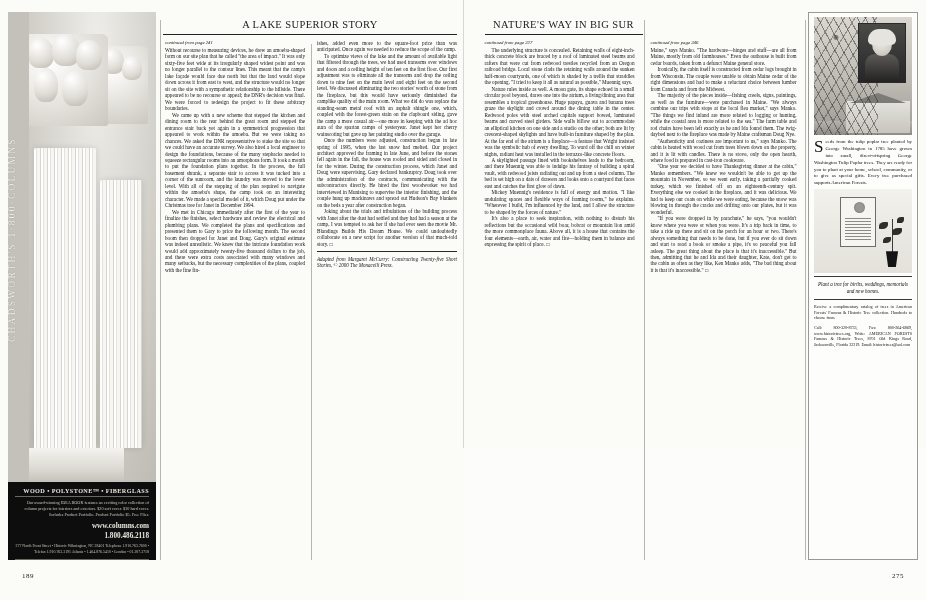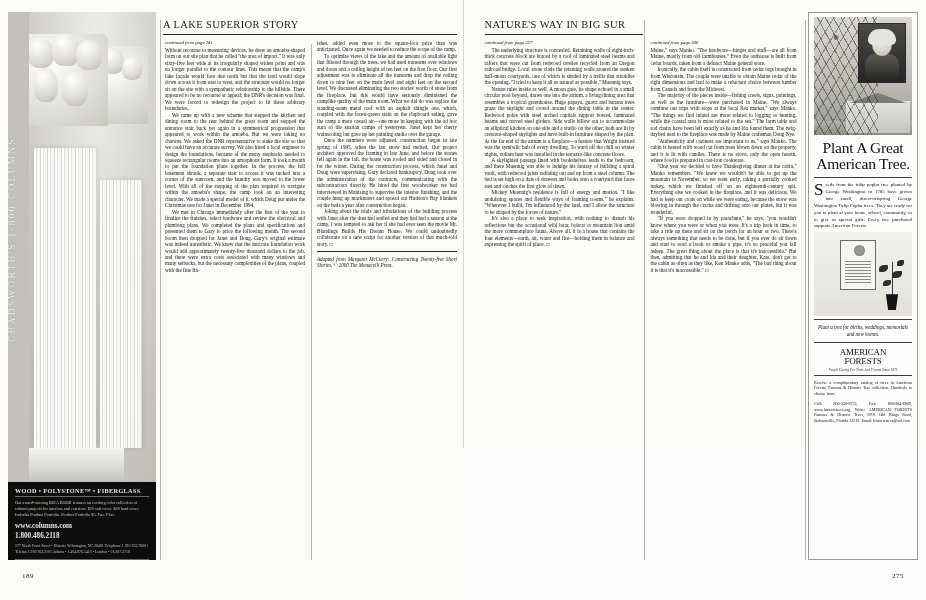--- a/index.html
+++ b/index.html
@@ -66,33 +66,33 @@
     background:radial-gradient(circle at 35% 25%,#fff 0%,#dedcd5 60%,#b8b6af 100%);
   }
   .plinth{
     position:absolute;left:10px;bottom:0;width:106px;height:34px;
     background:linear-gradient(180deg,#f4f3ef 0%,#dcdad4 60%,#c4c2bb 100%);
   }
   .ad-black{
     position:absolute;left:0;bottom:0;width:148px;height:78px;
     background:#0d0d0d;color:#e8e6df;
     box-sizing:border-box;padding:5px 7px 4px;
-    text-align:left;
+    text-align:right;
   }
   .ad-black .l1{font-size:6.2px;font-weight:bold;letter-spacing:.4px;
     border-bottom:1px solid #6a6a62;padding-bottom:2px;margin-bottom:3px;}
   .ad-black .l2{font-size:4.2px;line-height:1.45;margin-bottom:4px;color:#ccc9c0;}
   .ad-black .l3{font-size:7.2px;font-weight:bold;line-height:1.25;margin-bottom:3px;}
   .ad-black .l4{font-size:3.9px;line-height:1.5;color:#c6c3ba;margin-bottom:3px;}
   .ad-black .l5{font-size:4.4px;font-weight:bold;border-top:1px solid #6a6a62;padding-top:2px;}
 
   
   .art-head{
     position:absolute;
-    font-size:10.5px;letter-spacing:.4px;
+    font-size:10.5px;letter-spacing:.4px;text-align:center;
     color:#1b1b1b;
     border-bottom:1px solid #222;
     padding-bottom:4px;
     font-family:"Liberation Serif", serif;
   }
   .hdr-a{left:163px;top:19px;width:294px;}
   .hdr-b{left:484px;top:19px;width:158px;}
   .hdr-c{left:650px;top:19px;width:155px;}
 
   .colrule{position:absolute;background:#b6b6b0;width:1px;}
@@ -298,45 +298,39 @@
         <div class="gw-lawn"></div>
         <div class="gw-house"></div>
         <div class="gw-tree"></div>
         <div class="gw-portrait">
           <div class="coat"></div>
           <div class="face"></div>
           <div class="hair"></div>
         </div>
       </div>
 
-      <div class="ad-headline">Plant A Great American Tree.</div>
 
       <div class="ad-body">
         <span class="dropcap">S</span><span>eeds from the tulip poplar tree planted by George Washington in 1785 have grown into small, direct-offspring George Washington Tulip Poplar trees. They are ready for you to plant at your home, school, community, or to give as special gifts. Every tree purchased supports American Forests.</span>
       </div>
 
       <div class="seedling">
         <div class="cert">
           <div class="seal"></div>
         </div>
         <div class="stem"></div>
         <div class="leaf" style="right:24px;bottom:44px;width:9px;height:7px;"></div>
         <div class="leaf" style="right:10px;bottom:38px;width:10px;height:7px;"></div>
         <div class="leaf" style="right:21px;bottom:30px;width:8px;height:6px;"></div>
         <div class="leaf" style="right:8px;bottom:50px;width:7px;height:6px;"></div>
         <div class="pot"></div>
       </div>
 
       <div class="ad-ital">Plant a tree for births, weddings, memorials and new homes.</div>
 
-      <div class="af-logo">
-        <div class="l1">AMERICAN</div>
-        <div class="l2">FORESTS</div>
-        <div class="tag">People Caring For Trees And Forests Since 1875</div>
-      </div>
 
       <div class="af-fine ital">Receive a complimentary catalog of trees in American Forests' Famous &amp; Historic Tree collection. Hundreds to choose from.</div>
       <div class="af-fine">Call: 800-320-8733, Fax: 800-264-6869, www.historictrees.org, Write: AMERICAN FORESTS Famous &amp; Historic Trees, 8701 Old Kings Road, Jacksonville, Florida 32219. Email: historictrees@aol.com</div>
     </div>
 
     <div class="folio" style="right:22px;top:572px;">275</div>
   </div>
 
 </div>
 

